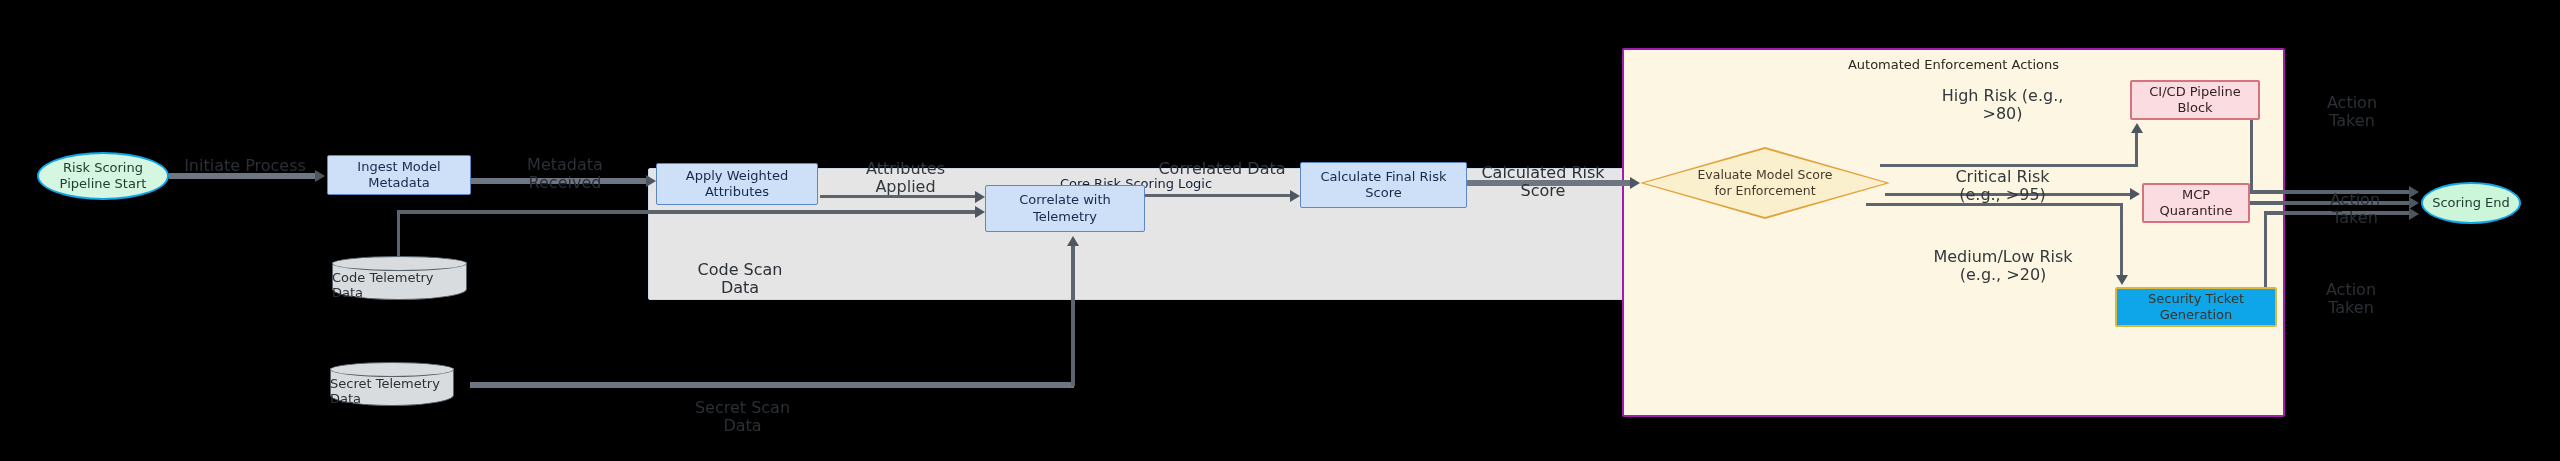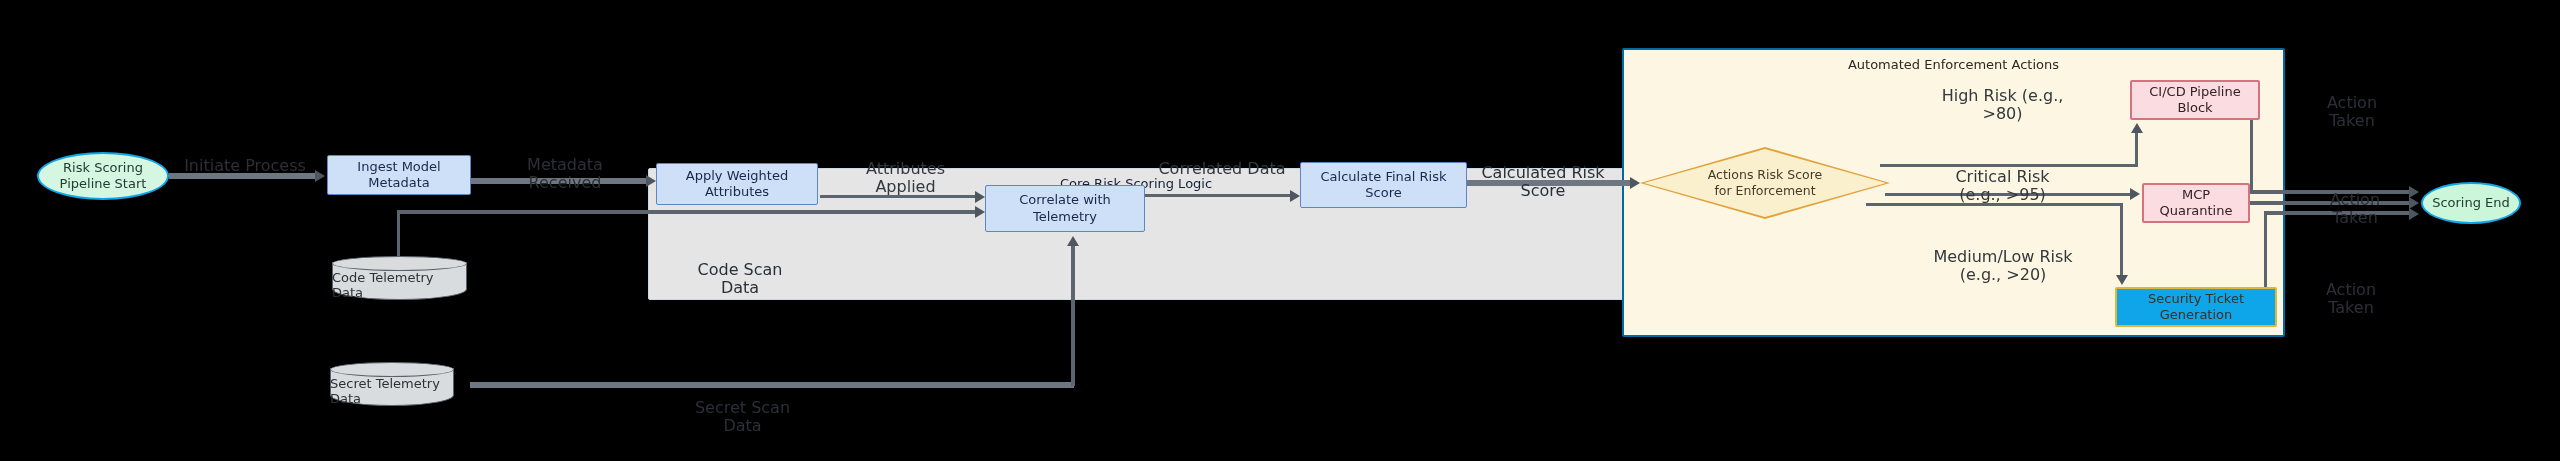--- a/index.html
+++ b/index.html
@@ -5,21 +5,21 @@
   html,body{margin:0;padding:0;background:#000;}
   #canvas{
     position:relative;width:2560px;height:461px;background:#000;overflow:hidden;
     font-family:"DejaVu Sans",sans-serif;color:#222;
   }
   .abs{position:absolute;box-sizing:border-box;}
   
   .subgraph{z-index:1;border-radius:2px;}
   .sg-ingestion{left:313px;top:123px;width:172px;height:290px;background:#ecf3fb;border:1.5px solid #a9c4e2;}
   .sg-core{left:648px;top:120px;width:976px;height:132px;background:#e5e5e5;border:1.5px solid #c9d9ec;margin-top:48px;}
-  .sg-enforcement{left:1622px;top:48px;width:663px;height:289px;background:#fdf6e3;border:2px solid #0369a1;}
+  .sg-enforcement{left:1622px;top:48px;width:663px;height:369px;background:#fdf6e3;border:2px solid #a21caf;}
   .sg-title{position:absolute;left:0;right:0;top:7px;text-align:center;font-size:13px;font-weight:500;color:#14213a;z-index:2;}
   .sg-enforcement .sg-title{color:#2d2920;}
   
   .node{z-index:3;display:flex;align-items:center;justify-content:center;text-align:center;
         font-size:13px;font-weight:500;line-height:1.25;border-radius:2px;}
   .blue{background:#cde0f7;border:1.5px solid #5d87c4;color:#16294d;}
   .pink{background:#fbdce1;border:2px solid #d4737f;color:#332225;}
   .gold{background:#0ea5e9;border:2px solid #ddb63c;color:#3a3122;}
   .ellipse{border-radius:50%;background:#d5f6e0;border:2px solid #0ea5e9;color:#223d31;}
   .n-start{left:37px;top:152px;width:132px;height:48px;}
@@ -150,21 +150,21 @@
   </div>
 
   <div class="abs node blue n-calculate">
     <span>Calculate Final Risk Score</span>
   </div>
 
   <div class="abs n-diamond">
     <div class="dia-outer"></div>
     <div class="dia-inner"></div>
     <div class="dia-label">
-      <div>Actions Risk Score</div>
+      <div>Evaluate Model Score</div>
       <div>for Enforcement</div>
     </div>
   </div>
 
   <div class="abs node pink n-cicd">
     <span>CI/CD Pipeline Block</span>
   </div>
 
   <div class="abs node pink n-mcp">
     <span>MCP Quarantine</span>

